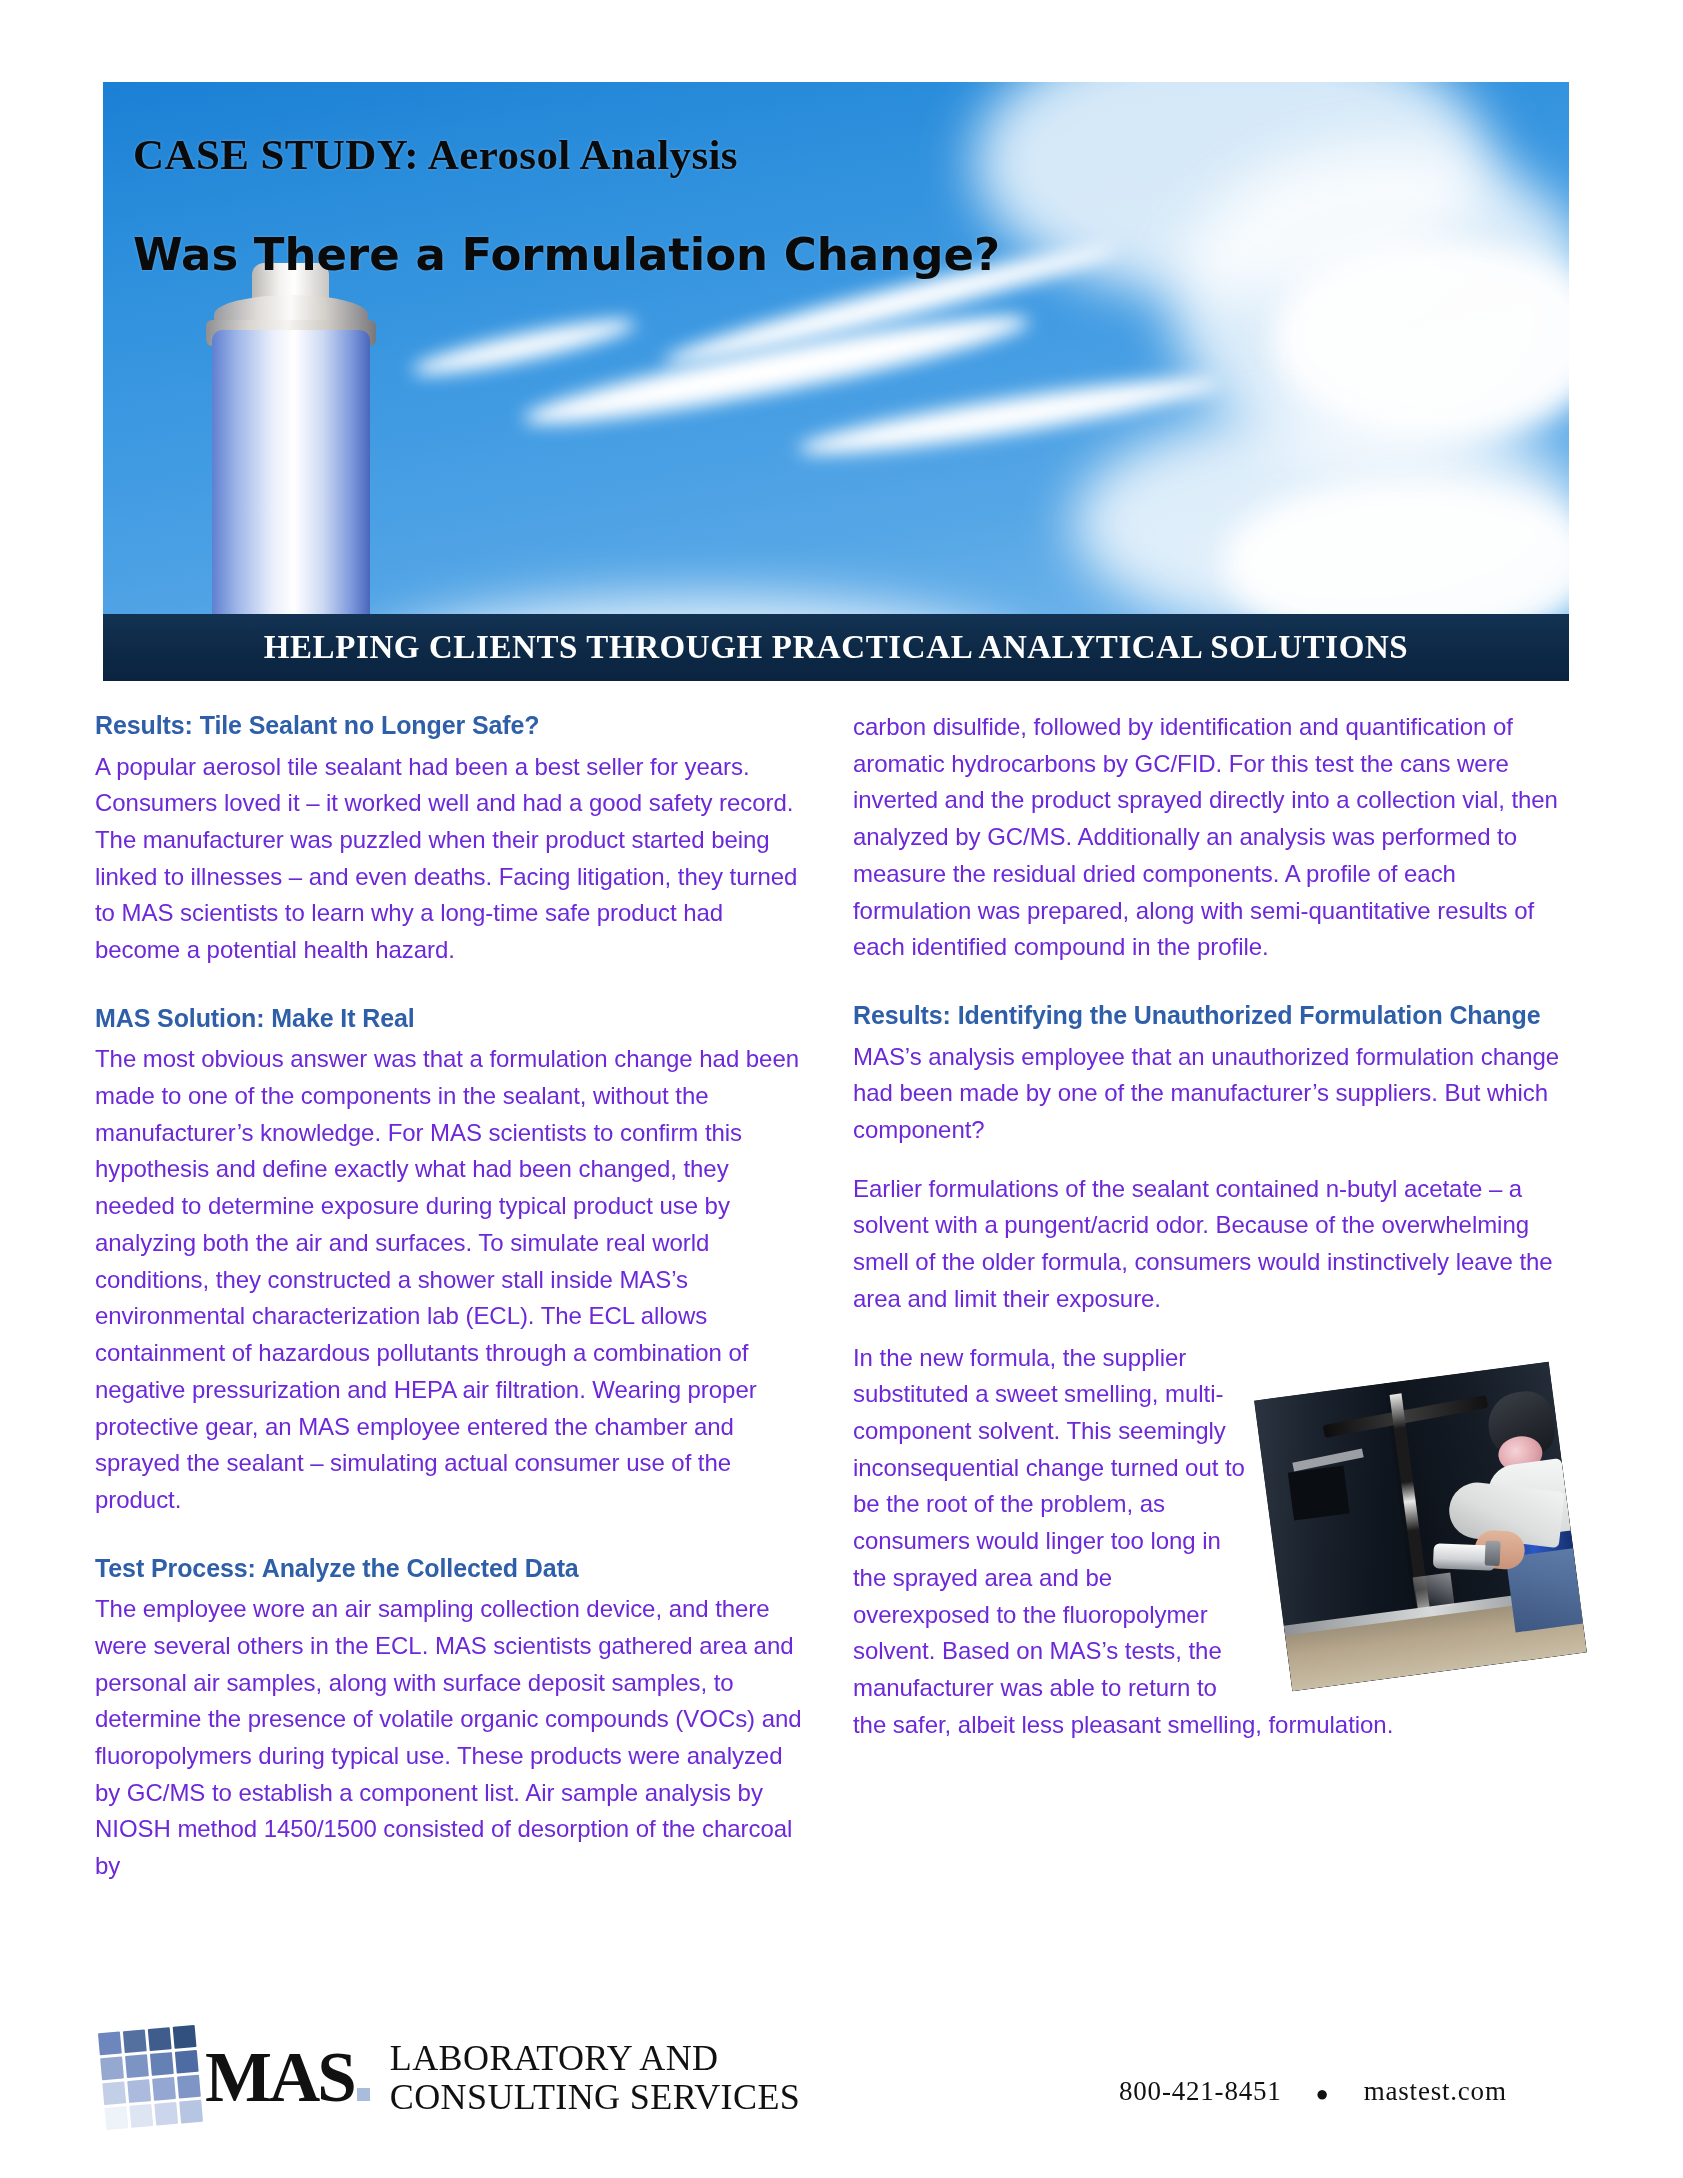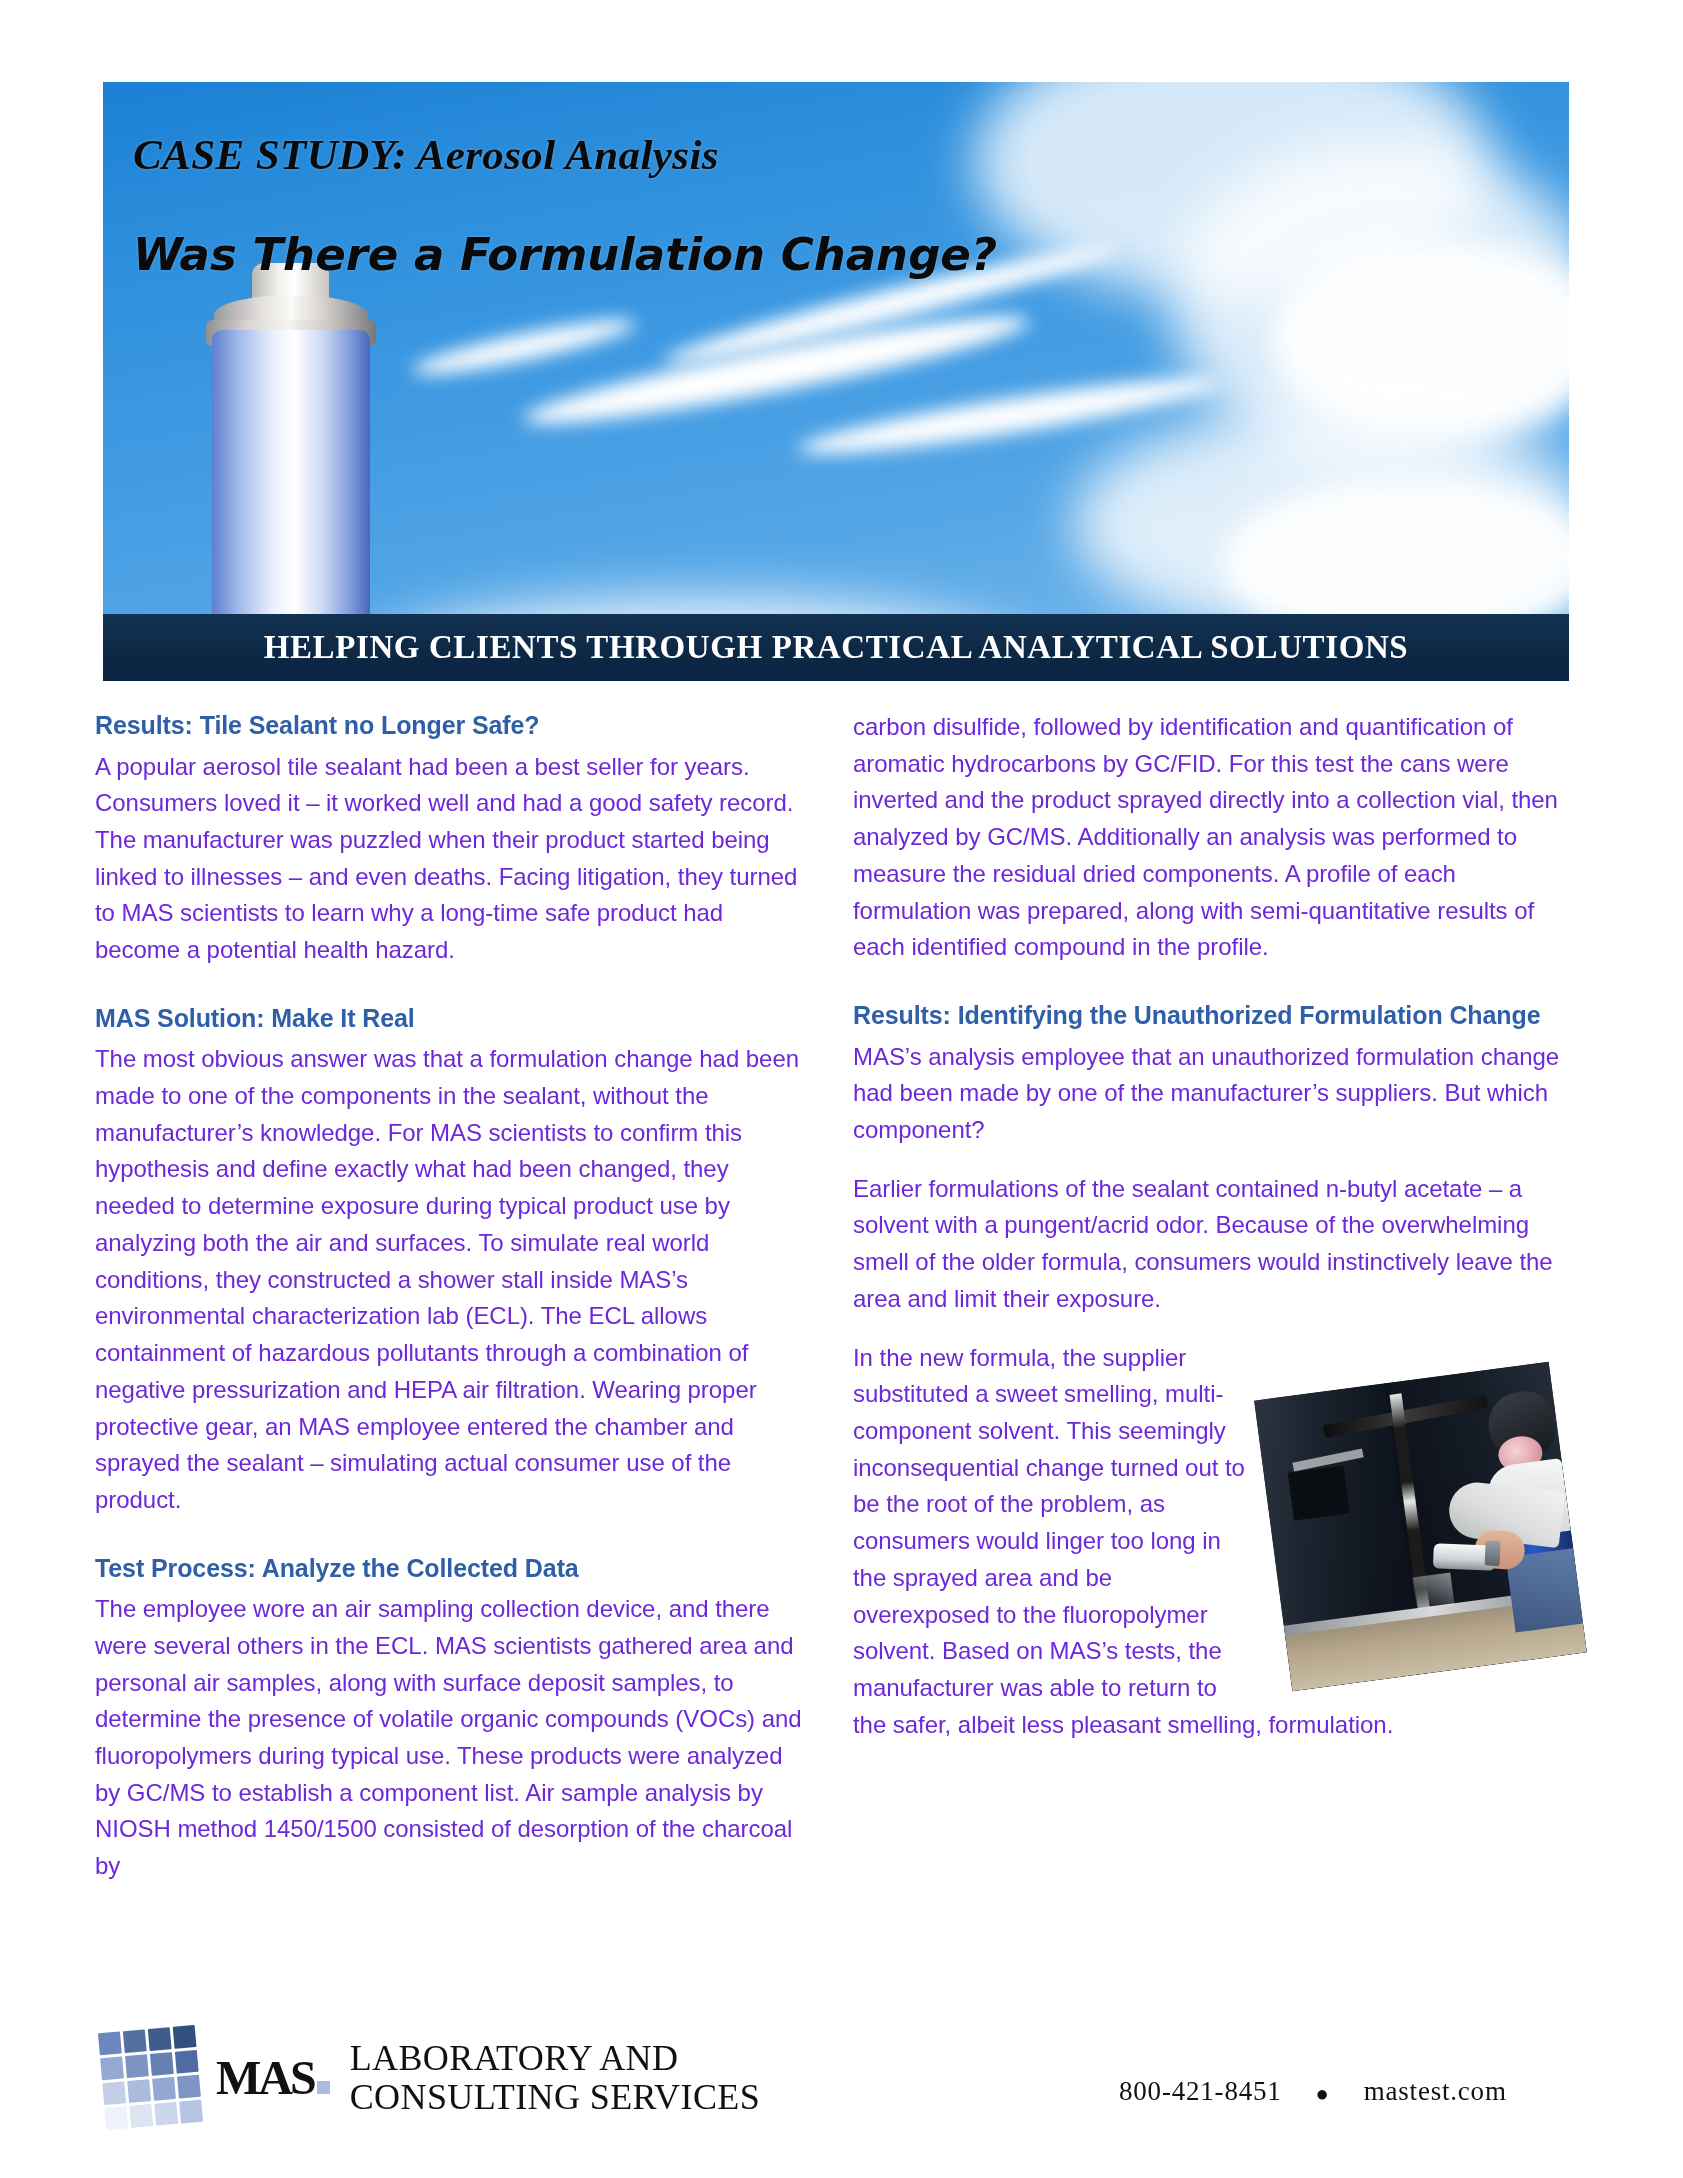--- a/index.html
+++ b/index.html
@@ -11,21 +11,20 @@
     overflow:hidden;
     position:relative;
   }
   .page{position:absolute;inset:0;}
 
   
   .hero{
     position:absolute;left:103px;top:82px;width:1466px;height:581px;
     overflow:hidden;
     background:linear-gradient(170deg,#1b7fd4 0%,#2a8ddb 18%,#3f9ae2 45%,#55a6e6 70%,#7dbced 100%);
-    font-style:italic;
   }
   .cloud{position:absolute;border-radius:50%;background:#ffffff;filter:blur(14px);opacity:.95;}
   .cloudsoft{position:absolute;border-radius:50%;background:#ffffff;filter:blur(26px);opacity:.8;}
   .streak{position:absolute;background:#ffffff;filter:blur(9px);border-radius:50%;}
 
   .can{
     position:absolute;left:109px;top:248px;width:158px;height:356px;
     background:linear-gradient(90deg,#5f7fd0 0%,#9fb6e8 16%,#e9eefb 38%,#ffffff 52%,#cdd9f3 70%,#7e99dc 88%,#4a66bb 100%);
     border-radius:10px 10px 4px 4px;
   }
@@ -145,22 +144,22 @@
   .footer{position:absolute;left:0;top:2015px;width:1683px;height:129px;}
   .logo{position:absolute;left:102px;top:14px;display:flex;align-items:center;}
   .logo-grid{
     width:97px;height:97px;
     display:grid;grid-template-columns:repeat(4,1fr);grid-template-rows:repeat(4,1fr);
     gap:3px;transform:rotate(-5deg);
   }
   .logo-grid i{display:block;border-radius:1px;}
   .logo-mas{
     font-family:"Liberation Serif", serif;
-    font-size:48px;font-weight:700;color:#111;letter-spacing:-3px;
-    margin-left:17px;line-height:.9;
+    font-size:71px;font-weight:700;color:#111;letter-spacing:-3px;
+    margin-left:6px;line-height:.9;
   }
   .logo-dot{
     width:13px;height:13px;background:#a9bcdd;display:inline-block;margin-left:3px;vertical-align:baseline;
   }
   .logo-words{
     margin-left:20px;
     font-family:"Liberation Serif", serif;
     color:#111;line-height:1.06;
   }
   .logo-words div{font-size:36px;font-weight:400;letter-spacing:0.4px;}

